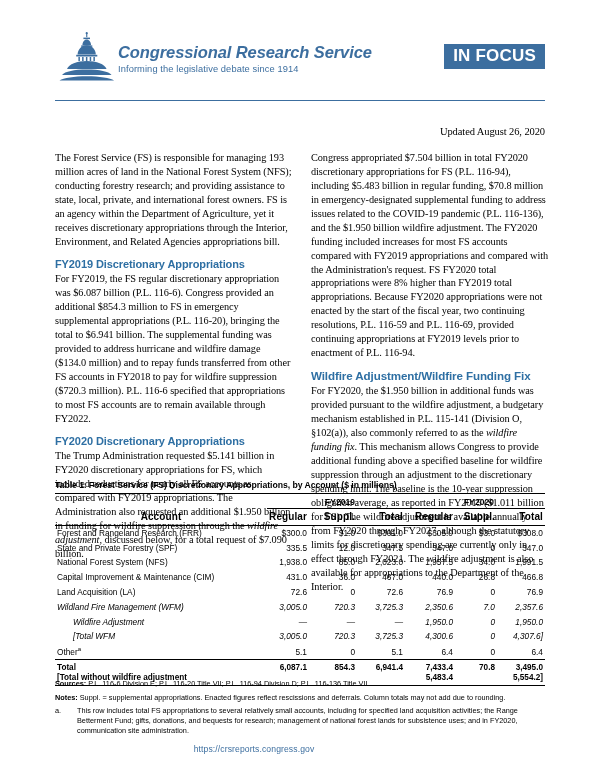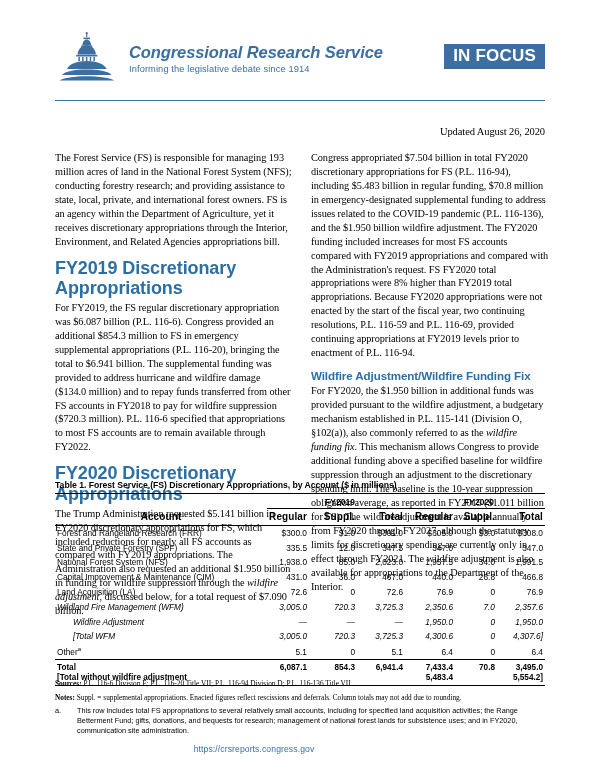--- a/index.html
+++ b/index.html
@@ -36,21 +36,21 @@
     top: 0;
     display: flex;
     align-items: flex-start;
   }
   .dome-icon {
     width: 56px;
     height: 52px;
     flex: 0 0 56px;
   }
   .logo-text {
-    margin-left: 14px;
+    margin-left: 3px;
     padding-top: 12px;
   }
   .crs-name {
     font-family: "Liberation Sans", sans-serif;
     font-style: italic;
     font-weight: bold;
     font-size: 16.5px;
     letter-spacing: -0.1px;
     color: #3C6E9F;
     line-height: 1;
@@ -114,21 +114,21 @@
     font-size: 10.3px;
     line-height: 1.355;
     margin: 0 0 9px 0;
     text-align: left;
     letter-spacing: -0.08px;
   }
   h2.sec {
     font-family: "Liberation Sans", sans-serif;
     font-weight: bold;
     color: #2E6FA3;
-    font-size: 18px;
+    font-size: 11px;
     margin: 3px 0 2px 0;
     line-height: 1.15;
     letter-spacing: -0.1px;
   }
   h2.sec.small {
     font-size: 11.6px;
     margin-top: 5px;
   }
   .it { font-style: italic; }
 
@@ -202,21 +202,21 @@
   
   .notes {
     position: absolute;
     left: 55px;
     top: 679px;
     width: 492px;
     font-family: "Liberation Sans", sans-serif;
     font-size: 7.3px;
     line-height: 1.33;
   }
-  .notes p { margin: 0 0 4px 0; font-family: Liberation Serif, serif; }
+  .notes p { margin: 0 0 4px 0; }
   .notes b { font-weight: bold; }
   .fnrow {
     display: flex;
     margin: 0 0 3px 0;
   }
   .fnmark {
     flex: 0 0 22px;
     font-weight: normal;
   }
   .fntext { flex: 1; }

